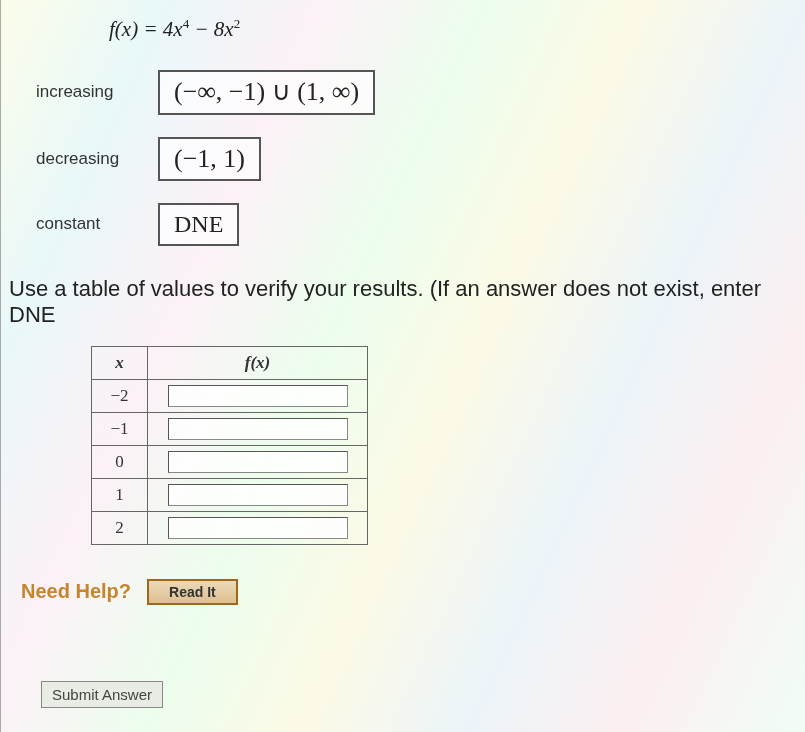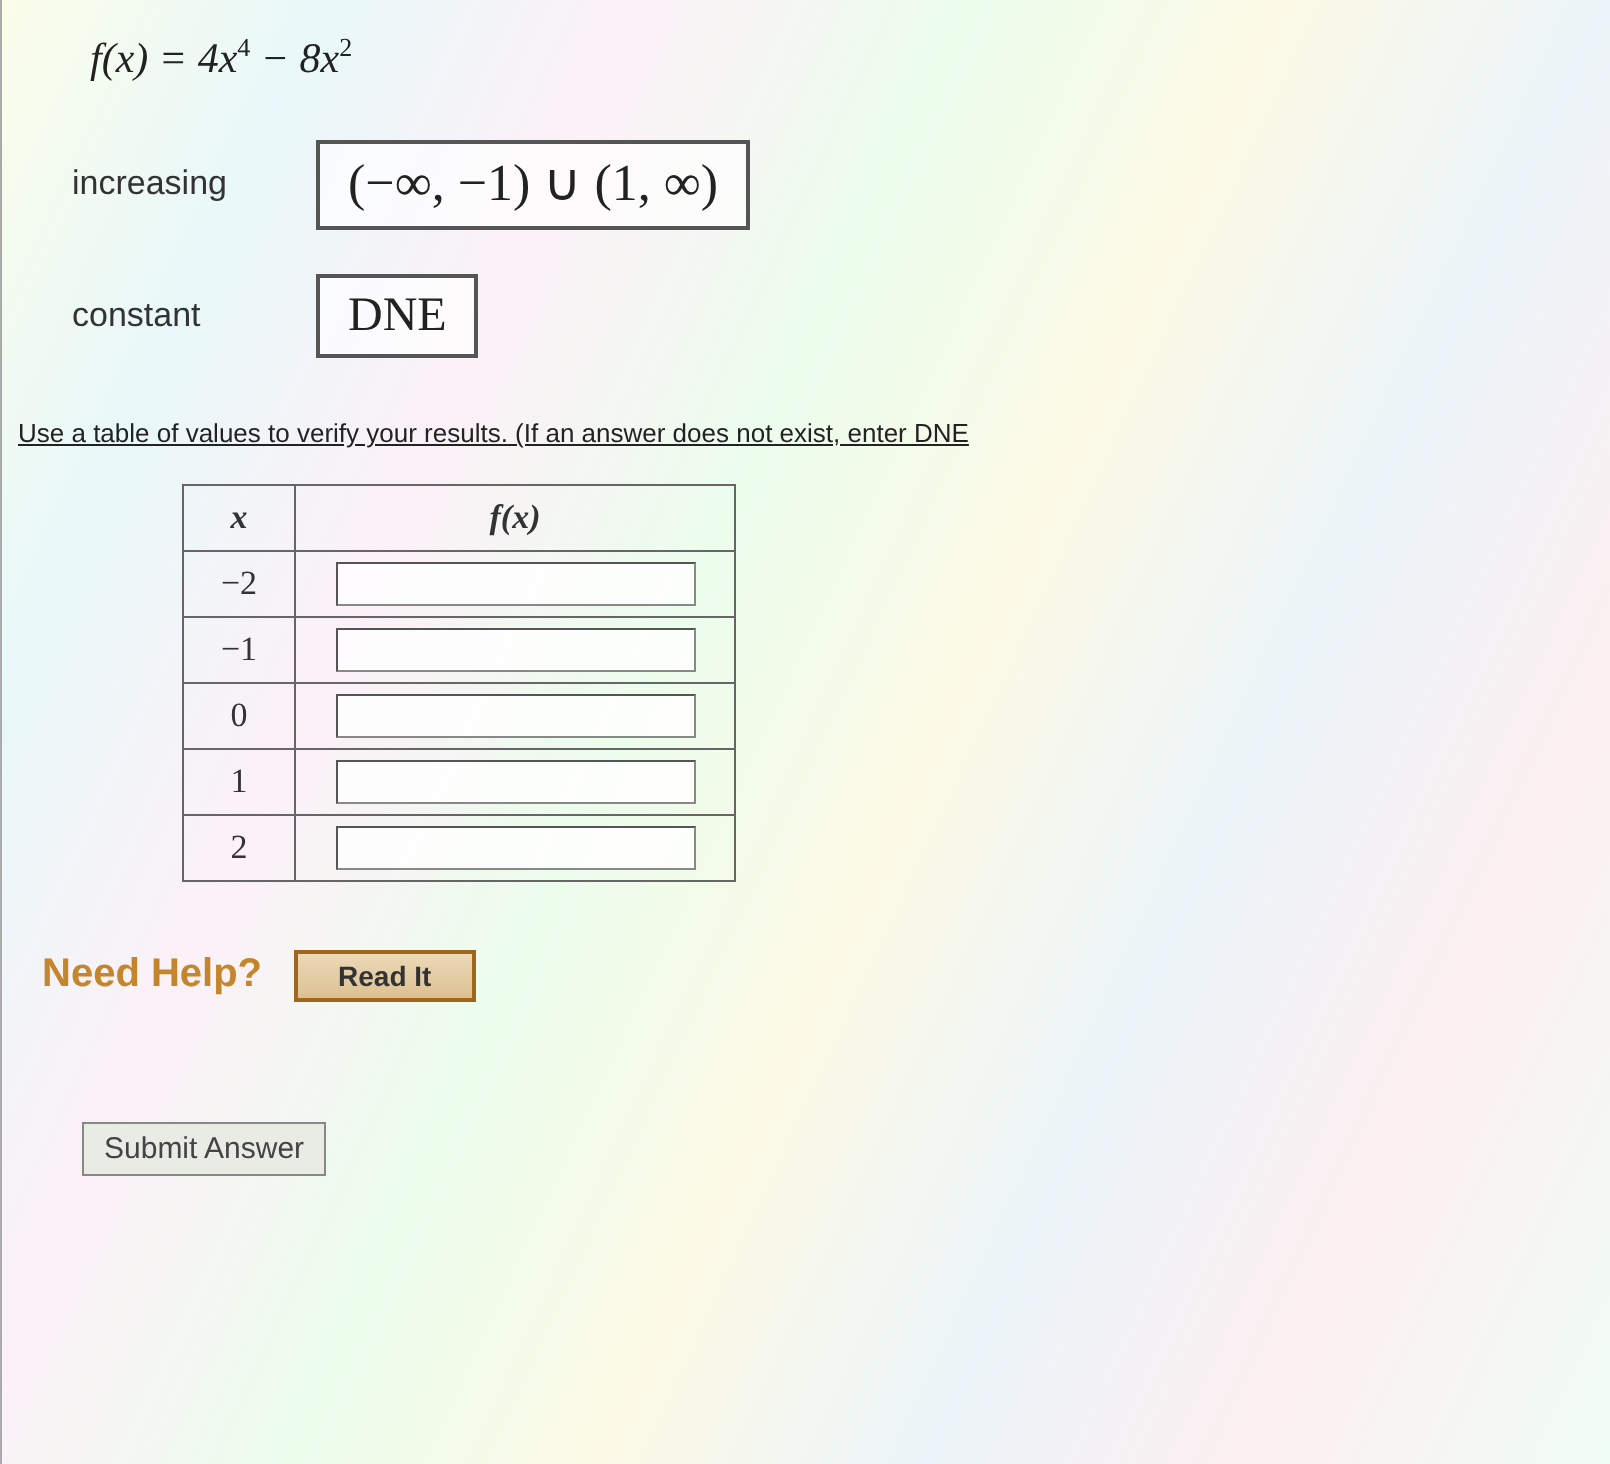--- a/index.html
+++ b/index.html
@@ -25,21 +25,21 @@
         rgba(255,215,230,0.35) 84%,
         rgba(220,255,240,0.35) 100%);
       padding: 16px 0 0 0;
       border-left: 1px solid #aaa;
     }
     .equation {
       font-family: Georgia, "Times New Roman", serif;
       font-style: italic;
       font-size: 21px;
       color: #222;
-      margin-left: 44px;
+      margin-left: 108px;
       margin-bottom: 28px;
     }
     .equation .sup { font-size: 13px; vertical-align: super; font-style: normal; }
     .answer-rows { margin-left: 35px; }
     .answer-row {
       display: flex;
       align-items: center;
       margin-bottom: 22px;
     }
     .answer-label {
@@ -53,23 +53,22 @@
       font-family: "Times New Roman", Georgia, serif;
       font-size: 26px;
       color: #222;
       padding: 6px 14px;
       min-width: 78px;
       text-align: center;
       line-height: 1.1;
     }
     .instruction {
       color: #222;
-      font-size: 13px;
+      font-size: 22px;
       margin: 30px 0 18px 8px;
-      text-decoration: underline;
     }
     .table-wrap { margin-left: 90px; }
     table.vals {
       border-collapse: collapse;
     }
     table.vals th, table.vals td {
       border: 1px solid #666;
       padding: 6px 10px;
       text-align: center;
       font-family: Georgia, "Times New Roman", serif;
@@ -105,21 +104,21 @@
       background: linear-gradient(#ecd9b8, #dcc092);
       border: 2px solid #a0661c;
       color: #333;
       font-size: 14px;
       font-weight: bold;
       padding: 3px 20px;
       cursor: pointer;
       text-align: right;
     }
     .submit-row {
-      margin: 60px 0 0 8px;
+      margin: 76px 0 0 8px;
       padding-left: 32px;
     }
     .submit-btn {
       background: #e8ece4;
       border: 1px solid #888;
       color: #444;
       font-size: 15px;
       padding: 4px 10px;
       cursor: pointer;
     }
@@ -130,20 +129,24 @@
 <div class="page">
 
   <div class="equation">f(x) = 4x<span class="sup">4</span> − 8x<span class="sup">2</span></div>
 
   <div class="answer-rows">
     <div class="answer-row">
       <div class="answer-label">increasing</div>
       <div class="answer-box">(−∞, −1) ∪ (1, ∞)</div>
     </div>
     <div class="answer-row">
+      <div class="answer-label">decreasing</div>
+      <div class="answer-box">(−1, 1)</div>
+    </div>
+    <div class="answer-row">
       <div class="answer-label">constant</div>
       <div class="answer-box" style="font-family: Georgia, serif; font-size:24px;">DNE</div>
     </div>
   </div>
 
   <div class="instruction">Use a table of values to verify your results. (If an answer does not exist, enter DNE</div>
 
   <div class="table-wrap">
     <table class="vals">
       <tbody>

